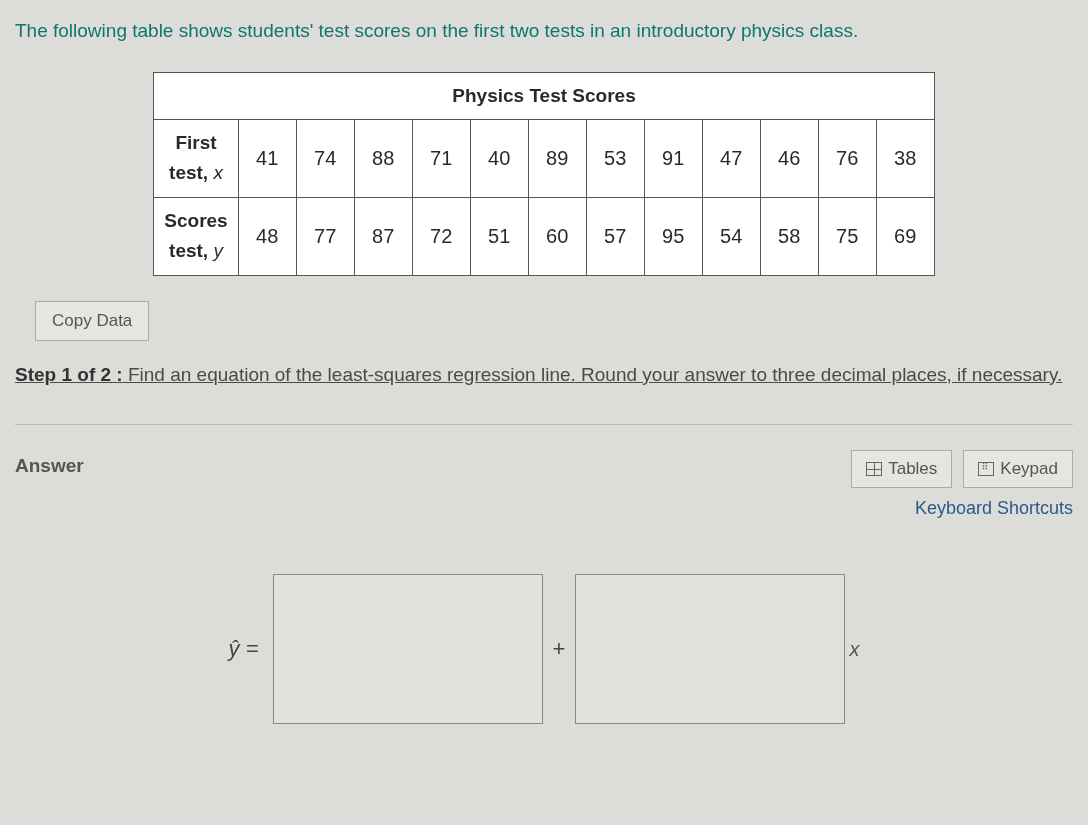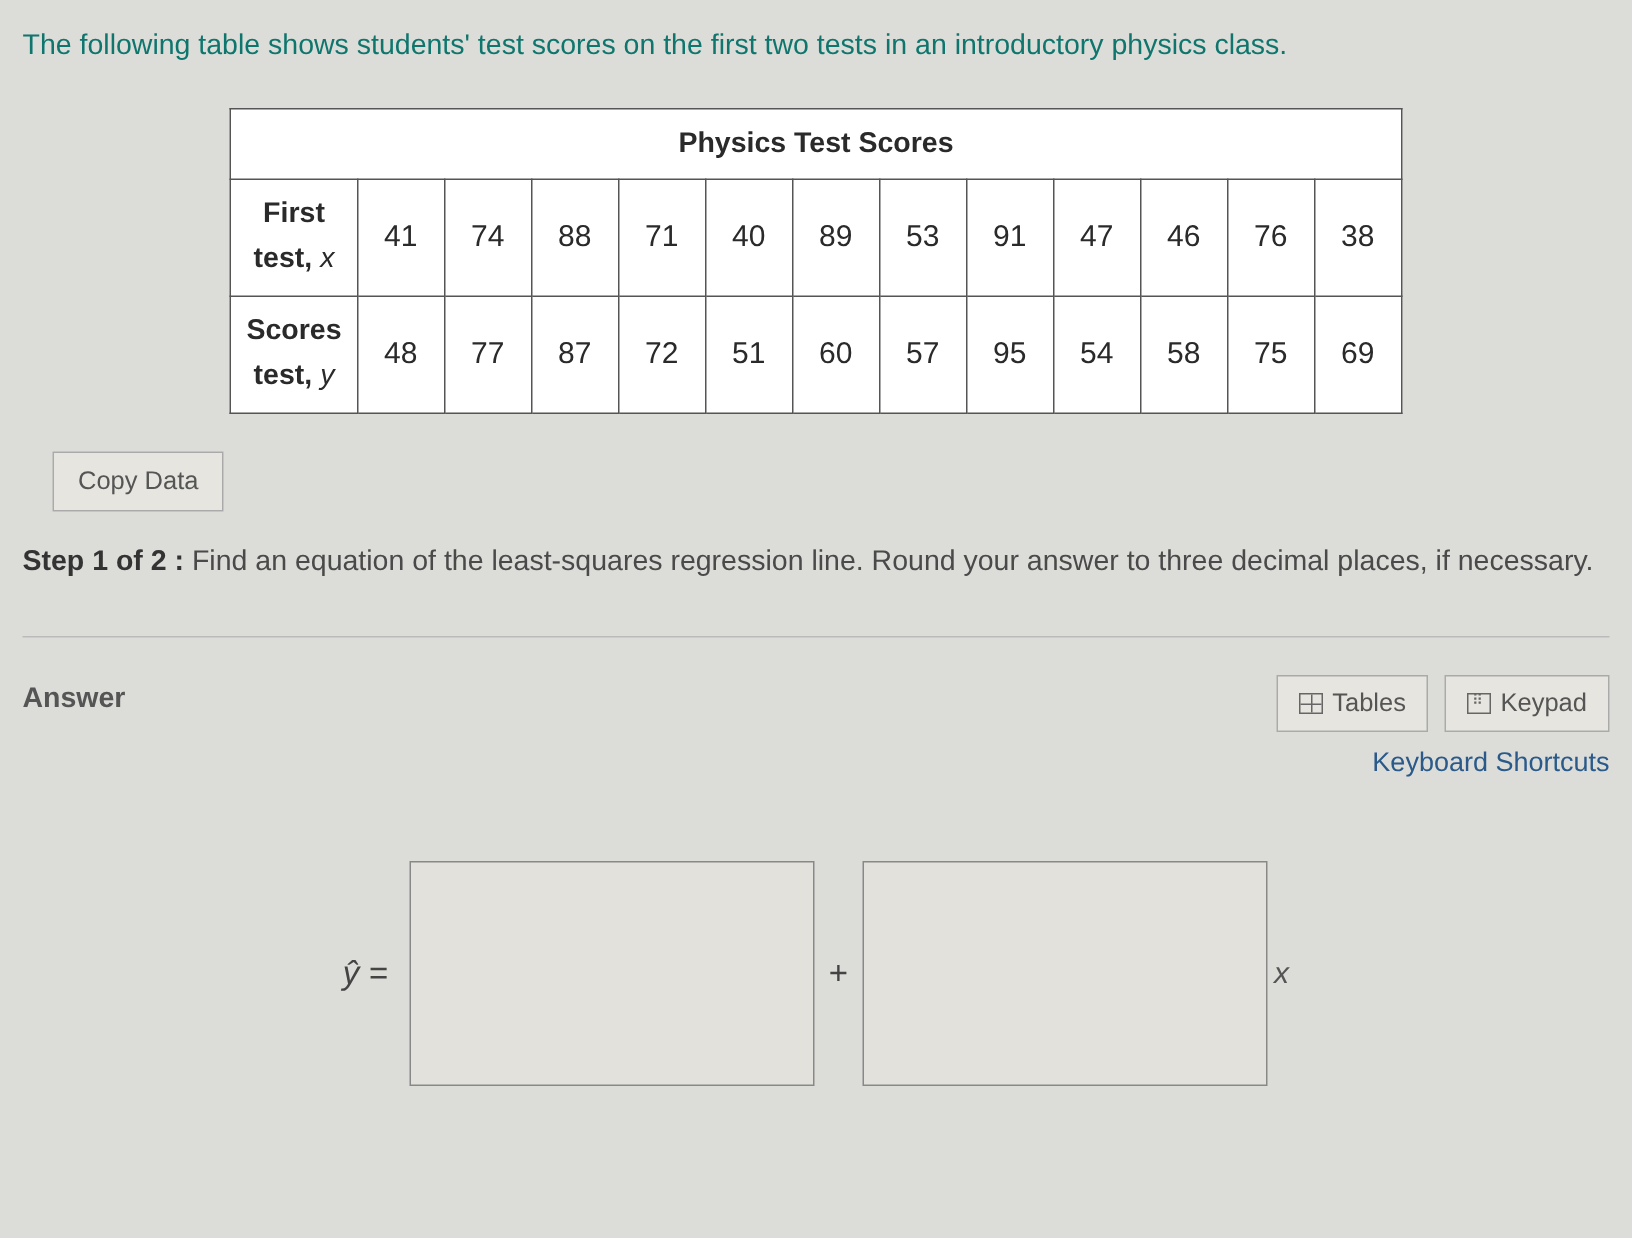--- a/index.html
+++ b/index.html
@@ -65,20 +65,21 @@
       margin-left: 20px;
       cursor: pointer;
       margin-bottom: 20px;
       display: inline-block;
     }
     .step-text {
       font-size: 19px;
       color: #4a4a4a;
       margin-bottom: 35px;
       line-height: 1.5;
+      text-decoration: underline;
     }
     .step-text .bold {
       font-weight: bold;
       color: #333;
     }
     .divider {
       border-top: 1px solid #bbb;
       margin-bottom: 25px;
     }
     .answer-row {

